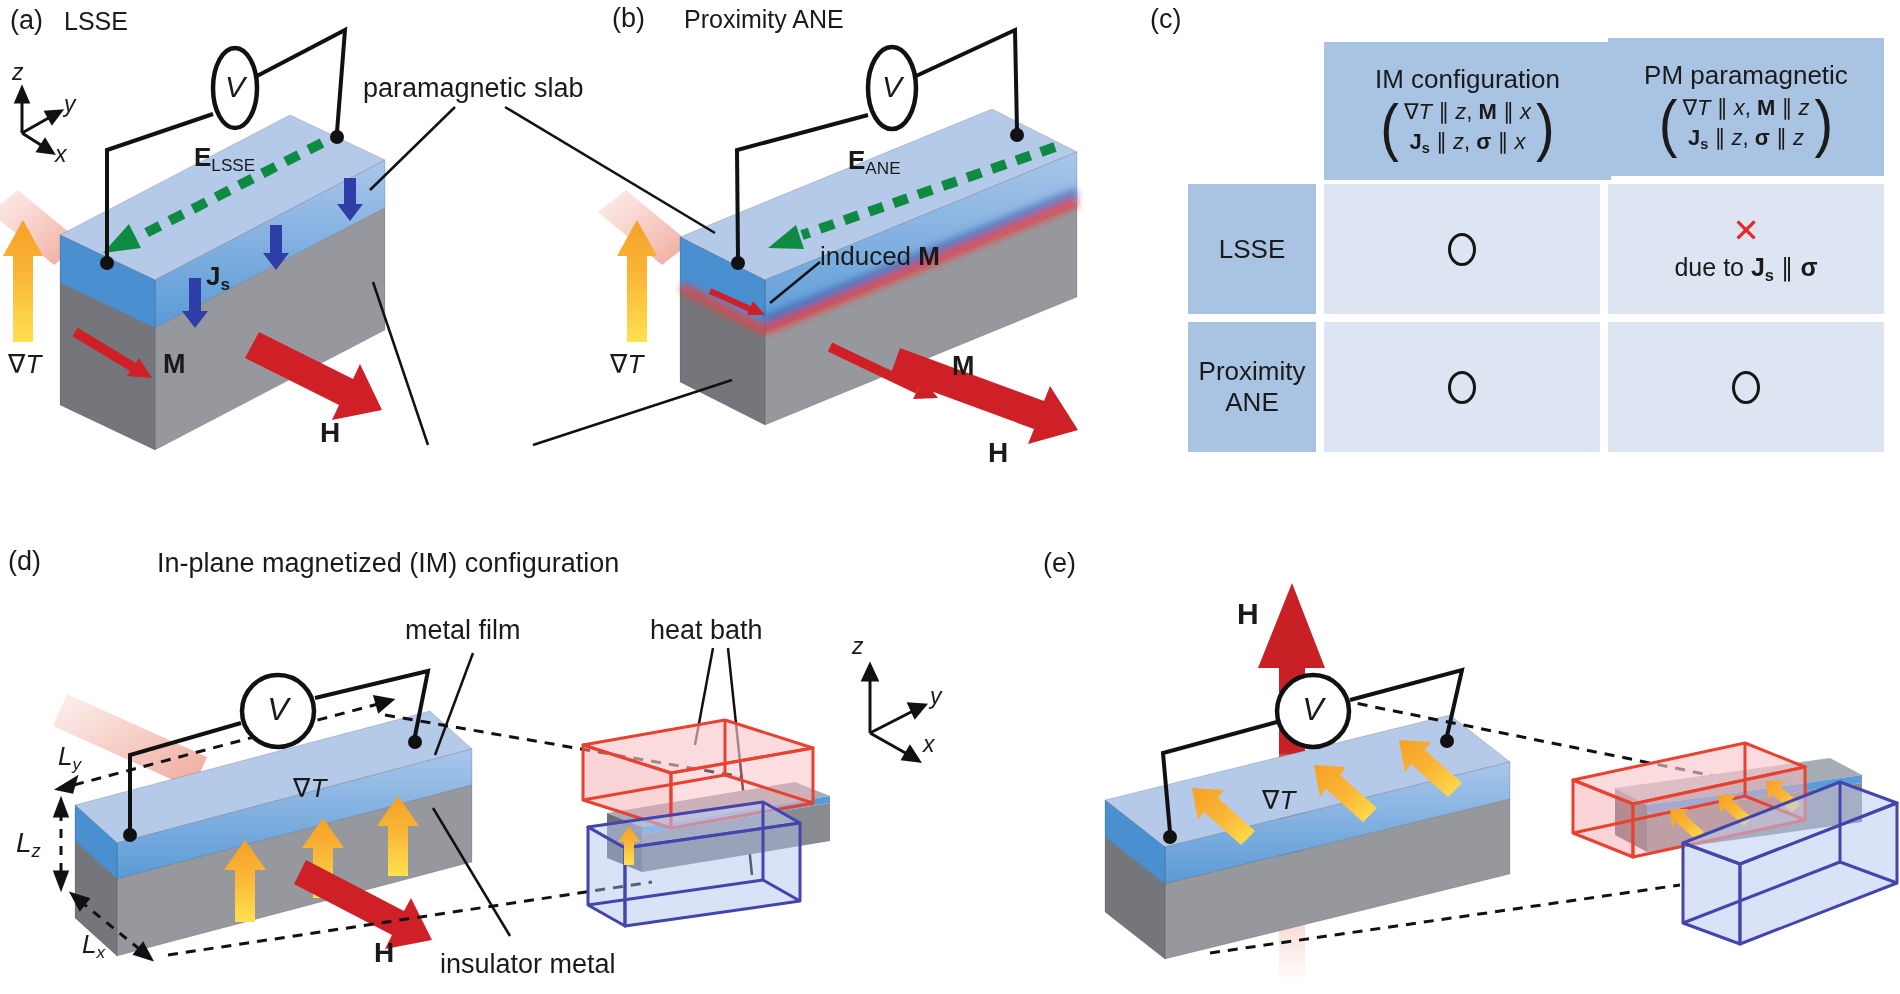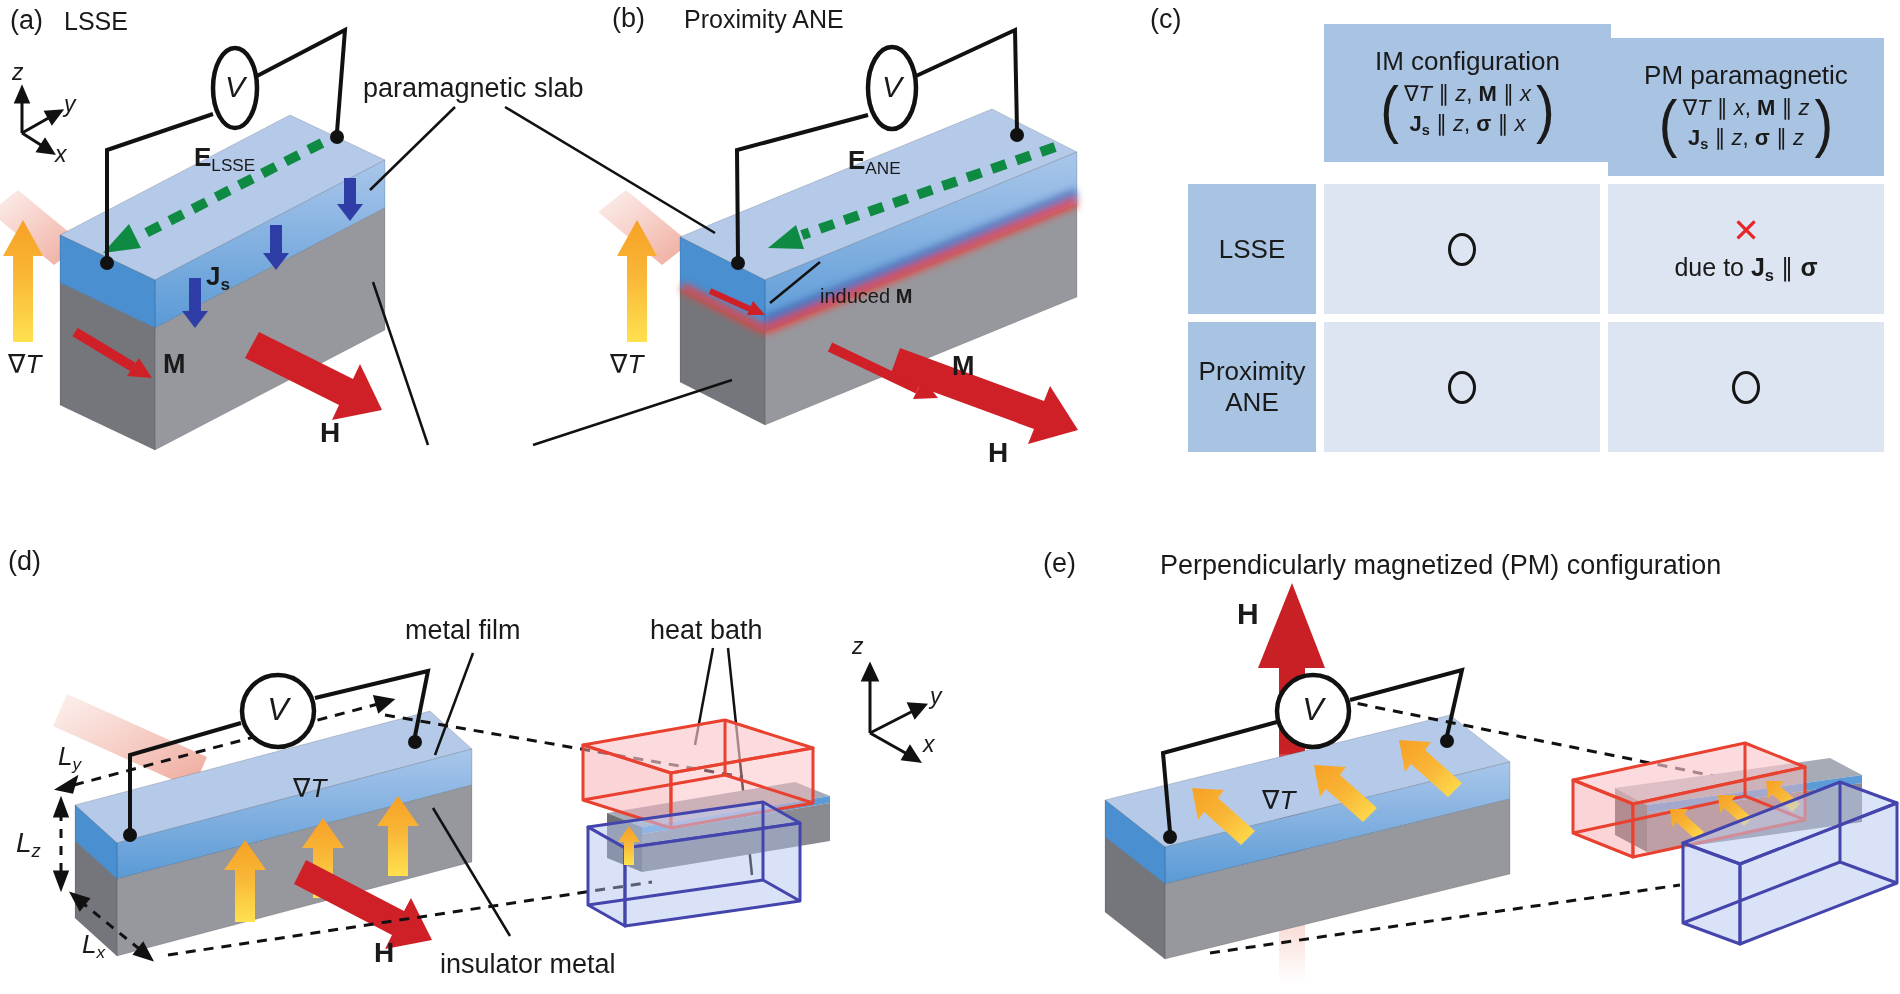--- a/index.html
+++ b/index.html
@@ -280,30 +280,30 @@
 <div class="lbl bold" style="left:320px;top:418px;font-size:28px;">H</div>
 <div class="lbl rich" style="left:8px;top:350px;font-size:26px;"><span>∇</span><span style="font-style: italic;">T</span></div>
 <div class="lbl axis" style="left:12px;top:60px;">z</div>
 <div class="lbl axis" style="left:64px;top:92px;">y</div>
 <div class="lbl axis" style="left:55px;top:142px;">x</div>
 
 <div class="lbl" style="left:612px;top:4px;font-size:27px;">(b)</div>
 <div class="lbl" style="left:684px;top:6px;font-size:25px;">Proximity ANE</div>
 <div class="lbl vlabel" style="left:872px;top:71px;width:40px;font-size:30px;">V</div>
 <div class="lbl rich" style="left:848px;top:146px;font-size:26px;"><span style="font-weight: bold;">E</span><span class="sub">ANE</span></div>
-<div class="lbl rich" style="left:820px;top:242px;font-size:20px;margin-top:44px;"><span>induced </span><span style="font-weight: bold;">M</span></div>
+<div class="lbl rich" style="left:820px;top:242px;font-size:26px;"><span>induced </span><span style="font-weight: bold;">M</span></div>
 <div class="lbl bold" style="left:952px;top:352px;font-size:27px;">M</div>
 <div class="lbl bold" style="left:988px;top:438px;font-size:28px;">H</div>
 <div class="lbl rich" style="left:610px;top:350px;font-size:26px;"><span>∇</span><span style="font-style: italic;">T</span></div>
 
 <div class="lbl" style="left:363px;top:74px;font-size:27px;">paramagnetic slab</div>
 
 <div class="lbl" style="left:1150px;top:5px;font-size:27px;">(c)</div>
 
-<div class="cell hdr" style="left:1324px;top:24px;width:287px;height:138px;">
+<div class="cell hdr" style="left:1324px;top:42px;width:287px;height:138px;">
   <div class="hdr-title">IM configuration</div>
   <div class="mrow">
     <span class="paren">(</span>
     <span class="mlines">
       <span class="rich"><span>∇</span><span style="font-style: italic;">T</span><span> ∥ </span><span style="font-style: italic;">z</span><span>, </span><span style="font-weight: bold;">M</span><span> ∥ </span><span style="font-style: italic;">x</span></span>
       <span class="rich"><span style="font-weight: bold;">J</span><span class="sub" style="font-weight: bold;">s</span><span> ∥ </span><span style="font-style: italic;">z</span><span>, </span><span style="font-weight: bold;">σ</span><span> ∥ </span><span style="font-style: italic;">x</span></span>
     </span>
     <span class="paren">)</span>
   </div>
 </div>
@@ -334,33 +334,33 @@
   <span style="width:120px;white-space:normal;text-align:center;">Proximity ANE</span>
 </div>
 <div class="cell body" style="left:1324px;top:322px;width:276px;height:130px;">
   <div class="mark" data-mark="circle"></div>
 </div>
 <div class="cell body" style="left:1608px;top:322px;width:276px;height:130px;">
   <div class="mark" data-mark="circle"></div>
 </div>
 
 <div class="lbl" style="left:8px;top:547px;font-size:27px;">(d)</div>
+<div class="lbl" style="left:157px;top:549px;font-size:27px;">In-plane magnetized (IM) configuration</div>
 <div class="lbl" style="left:405px;top:616px;font-size:27px;">metal film</div>
 <div class="lbl" style="left:650px;top:616px;font-size:27px;">heat bath</div>
 <div class="lbl vlabel" style="left:258px;top:692px;width:40px;font-size:32px;">V</div>
 <div class="lbl rich" style="left:293px;top:774px;font-size:26px;"><span>∇</span><span style="font-style: italic;">T</span></div>
 <div class="lbl bold" style="left:374px;top:938px;font-size:28px;">H</div>
 <div class="lbl rich" style="left:58px;top:742px;font-size:26px;"><span style="font-style: italic;">L</span><span class="sub" style="font-style: italic;">y</span></div>
 <div class="lbl rich" style="left:16px;top:828px;font-size:28px;"><span style="font-style: italic;">L</span><span class="sub" style="font-style: italic;">z</span></div>
 <div class="lbl rich" style="left:82px;top:930px;font-size:26px;"><span style="font-style: italic;">L</span><span class="sub" style="font-style: italic;">x</span></div>
 <div class="lbl" style="left:440px;top:950px;font-size:27px;">insulator metal</div>
 
 <div class="lbl axis" style="left:852px;top:634px;">z</div>
 <div class="lbl axis" style="left:930px;top:684px;">y</div>
 <div class="lbl axis" style="left:923px;top:732px;">x</div>
 
 <div class="lbl" style="left:1043px;top:549px;font-size:27px;">(e)</div>
-<div class="lbl" style="left:1160px;top:551px;font-size:27px;">Perpendicularly magnetized (PM) configuration</div>
 <div class="lbl bold" style="left:1237px;top:598px;font-size:30px;">H</div>
 <div class="lbl vlabel" style="left:1293px;top:692px;width:40px;font-size:32px;">V</div>
 <div class="lbl rich" style="left:1262px;top:786px;font-size:26px;"><span>∇</span><span style="font-style: italic;">T</span></div>
 
 </div>
 
 </body></html>

